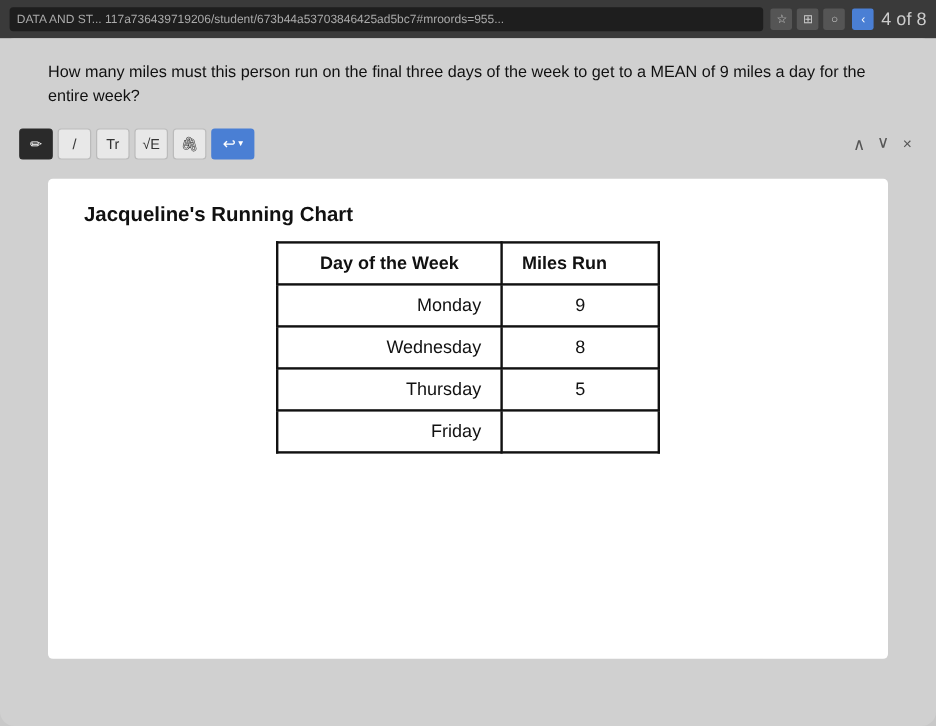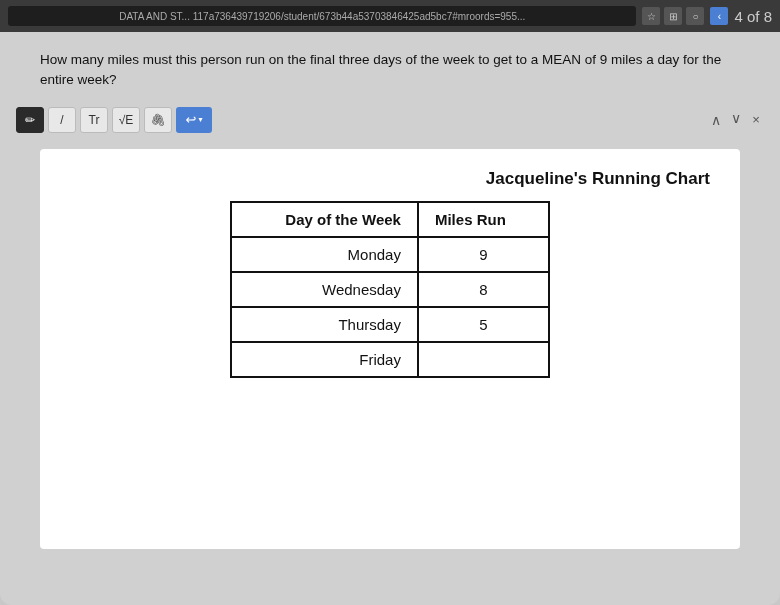--- a/index.html
+++ b/index.html
@@ -23,21 +23,20 @@
       gap: 6px;
     }
     .browser-url {
       flex: 1;
       height: 20px;
       background: #1e1e1e;
       border-radius: 3px;
       display: flex;
       align-items: center;
       padding: 0 6px;
-      justify-content: center;
     }
     .browser-url-text {
       color: #aaa;
       font-size: 10px;
       overflow: hidden;
       white-space: nowrap;
       text-overflow: ellipsis;
     }
     .browser-icons {
       display: flex;
@@ -153,21 +152,21 @@
     
     .content-card {
       margin: 10px 40px;
       background: white;
       border-radius: 4px;
       padding: 20px 30px 30px 30px;
       min-height: 400px;
     }
 
     .chart-title {
-      text-align: right;
+      text-align: left;
       font-size: 17px;
       font-weight: bold;
       margin-bottom: 12px;
       color: #111;
     }
 
     .running-table {
       border-collapse: collapse;
       width: 320px;
       margin: 0 auto;
@@ -175,21 +174,21 @@
     }
     .running-table th,
     .running-table td {
       border: 2px solid #111;
       padding: 8px 16px;
       font-size: 15px;
       color: #111;
     }
     .running-table th {
       font-weight: bold;
-      text-align: right;
+      text-align: center;
       background: white;
     }
     .running-table th:last-child {
       text-align: left;
     }
     .running-table td:first-child {
       text-align: right;
       font-weight: normal;
     }
     .running-table td:last-child {

